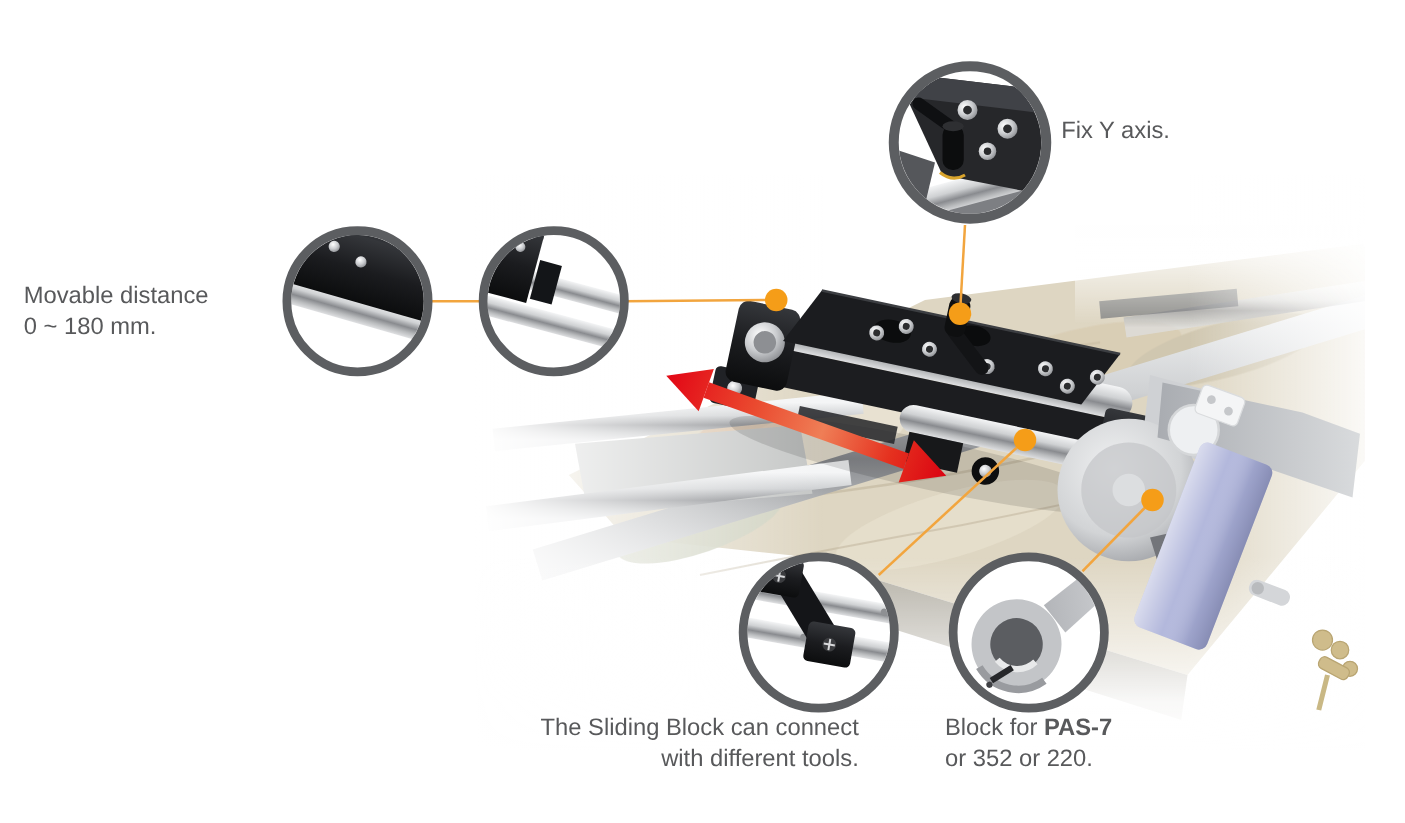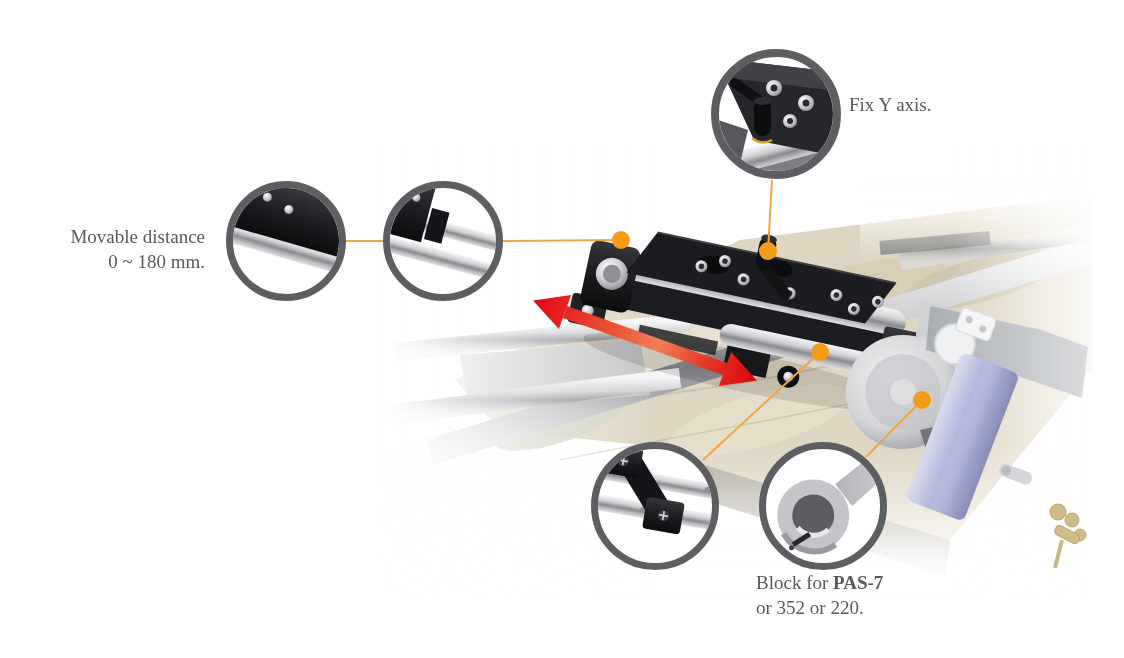--- a/index.html
+++ b/index.html
@@ -7,21 +7,21 @@
     --connector:#F2A53E;
     --circle-border:#5C5E61;
     --text:#58595B;
     --arrow-red:#E30B17;
     --handle:#B3B8DC;
     --bg:#FFFFFF;
   }
   html,body{margin:0;padding:0;background:var(--bg);}
   .stage{
     position:relative;width:1092px;height:658px;background:var(--bg);
-    font-family:Liberation Serif, serif;color:var(--text);overflow:hidden;
+    font-family:Liberation Sans, sans-serif;color:var(--text);overflow:hidden;
   }
   .stage svg{position:absolute;left:0;top:0;}
   .caption{
     position:absolute;font-size:19px;line-height:25px;color:var(--text);
     white-space:nowrap;
   }
   .caption .bold{font-weight:bold;margin-top:35px;}
   .conn{stroke:var(--connector);stroke-width:2;}
   .dot{fill:var(--accent-orange);}
   .ring{fill:none;stroke:var(--circle-border);}
@@ -332,24 +332,28 @@
       </g>
     </g>
     <circle class="ring" cx="823" cy="506" r="60.5" stroke-width="7"></circle>
   </g>
 </svg>
 
   <div class="caption" style="left:849px;top:92px;">
     <span>Fix Y axis.</span>
   </div>
 
-  <div class="caption" style="left:0px;top:224px;width:205px;text-align:right;">
+  <div class="caption" style="left:0px;top:224px;width:205px;text-align:left;padding-left:19px;">
     <span>Movable distance</span><br>
     <span>0 ~ 180 mm.</span>
   </div>
 
+  <div class="caption" style="right:405px;top:570px;text-align:right;">
+    <span>The Sliding Block can connect</span><br>
+    <span>with different tools.</span>
+  </div>
 
   <div class="caption" style="left:756px;top:570px;">
     <span>Block for </span><span class="bold">PAS-7</span><br>
     <span>or 352 or 220.</span>
   </div>
 
 </div>
 
 </body></html>

